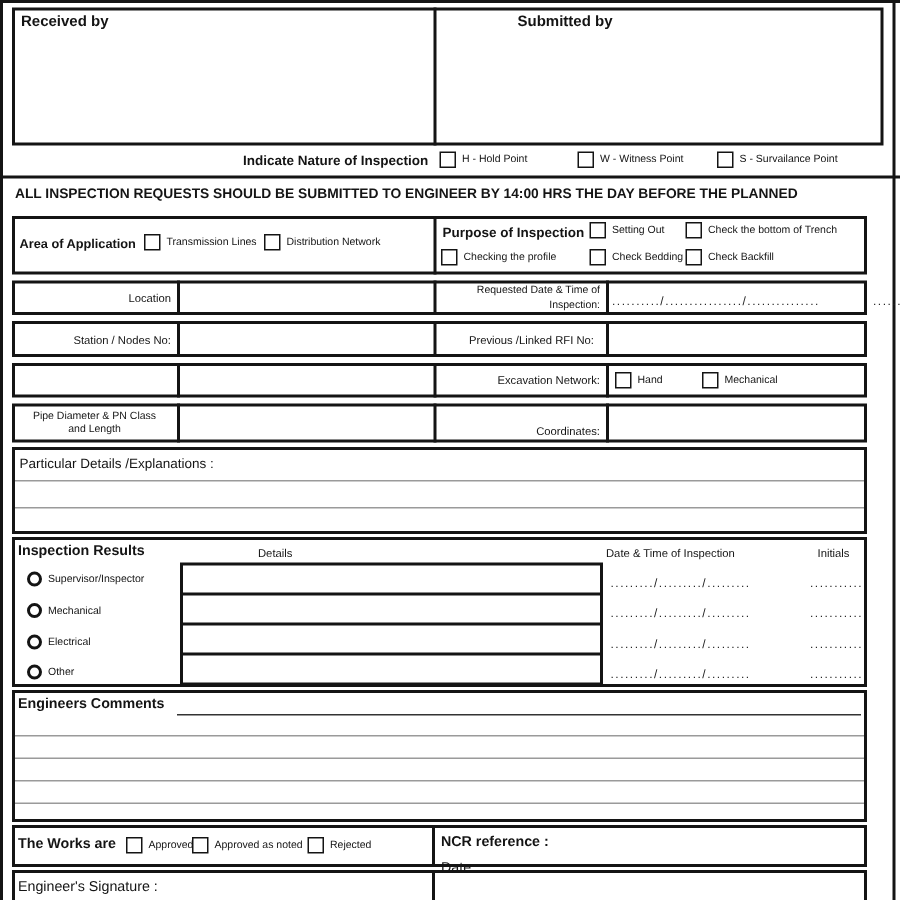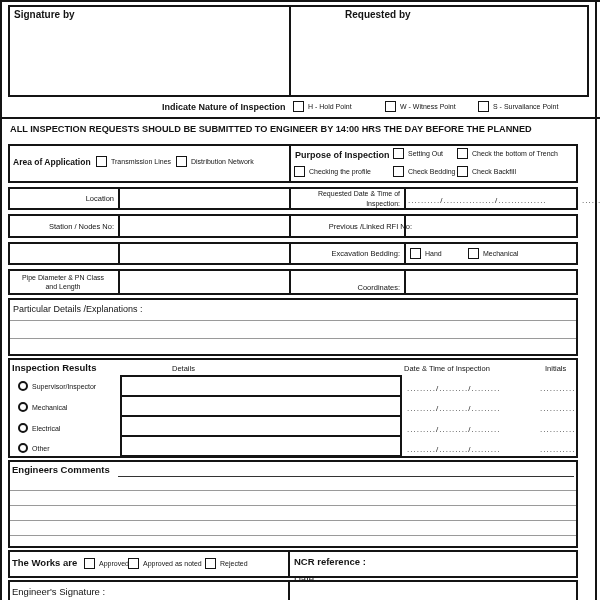--- a/index.html
+++ b/index.html
@@ -29,22 +29,22 @@
 <body>
 
 <div id="form">
 
   <div class="hline" style="left:0;top:0;width:600px;height:2px"></div>
   <div class="vline" style="left:0;top:0;width:2px;height:600px"></div>
   <div class="vline" style="left:595px;top:0;width:2px;height:600px"></div>
 
   <div class="box" style="left:8px;top:5px;width:581px;height:92px"></div>
   <div class="vline" style="left:289px;top:5px;width:2px;height:92px"></div>
-  <div class="t b" style="left:14px;top:9px;font-size:10px">Signature by</div>
-  <div class="t b" style="left:345px;top:9px;font-size:10px">Requested by</div>
+  <div class="t b" style="left:14px;top:9px;font-size:10px">Received by</div>
+  <div class="t b" style="left:345px;top:9px;font-size:10px">Submitted by</div>
   <div class="cell" style="left:12px;top:24px;width:274px;height:68px"></div>
   <div class="cell" style="left:294px;top:24px;width:290px;height:68px"></div>
 
   <div class="t b" style="left:162px;top:102px;font-size:9px">Indicate Nature of Inspection</div>
   <div class="grp" style="left:293px;top:101px">
     <span class="cb"></span>
     <span class="t7">H - Hold Point</span>
   </div>
   <div class="grp" style="left:385px;top:101px">
     <span class="cb"></span>
@@ -102,29 +102,29 @@
 Inspection:</div>
   <div class="t dots" style="left:408px;top:196px">........../................/...............</div>
   <div class="t dots" style="left:582px;top:196px">........ : .........</div>
 
   <div class="box" style="left:8px;top:214px;width:570px;height:24px"></div>
   <div class="vline" style="left:118px;top:214px;width:2px;height:24px"></div>
   <div class="vline" style="left:289px;top:214px;width:2px;height:24px"></div>
   <div class="vline" style="left:404px;top:214px;width:2px;height:24px"></div>
   <div class="cell right t75" style="left:10px;top:214px;width:104px;height:24px">Station / Nodes No:</div>
   <div class="cell" style="left:122px;top:215px;width:165px;height:22px"></div>
-  <div class="cell right t75" style="left:304px;top:214px;width:108px;height:24px">Previous /Linked RFI No:</div>
+  <div class="cell right t75" style="left:288px;top:214px;width:108px;height:24px">Previous /Linked RFI No:</div>
   <div class="cell" style="left:408px;top:215px;width:168px;height:22px"></div>
 
   <div class="box" style="left:8px;top:242px;width:570px;height:23px"></div>
   <div class="vline" style="left:118px;top:242px;width:2px;height:23px"></div>
   <div class="vline" style="left:289px;top:242px;width:2px;height:23px"></div>
   <div class="vline" style="left:404px;top:242px;width:2px;height:23px"></div>
   <div class="cell" style="left:122px;top:243px;width:165px;height:21px"></div>
-  <div class="cell right t75" style="left:292px;top:242px;width:108px;height:23px">Excavation Bedding:</div>
+  <div class="cell right t75" style="left:292px;top:242px;width:108px;height:23px">Excavation Network:</div>
   <div class="grp" style="left:410px;top:248px">
     <span class="cb"></span>
     <span class="t7">Hand</span>
   </div>
   <div class="grp" style="left:468px;top:248px">
     <span class="cb"></span>
     <span class="t7">Mechanical</span>
   </div>
 
   <div class="box" style="left:8px;top:269px;width:570px;height:26px"></div>

